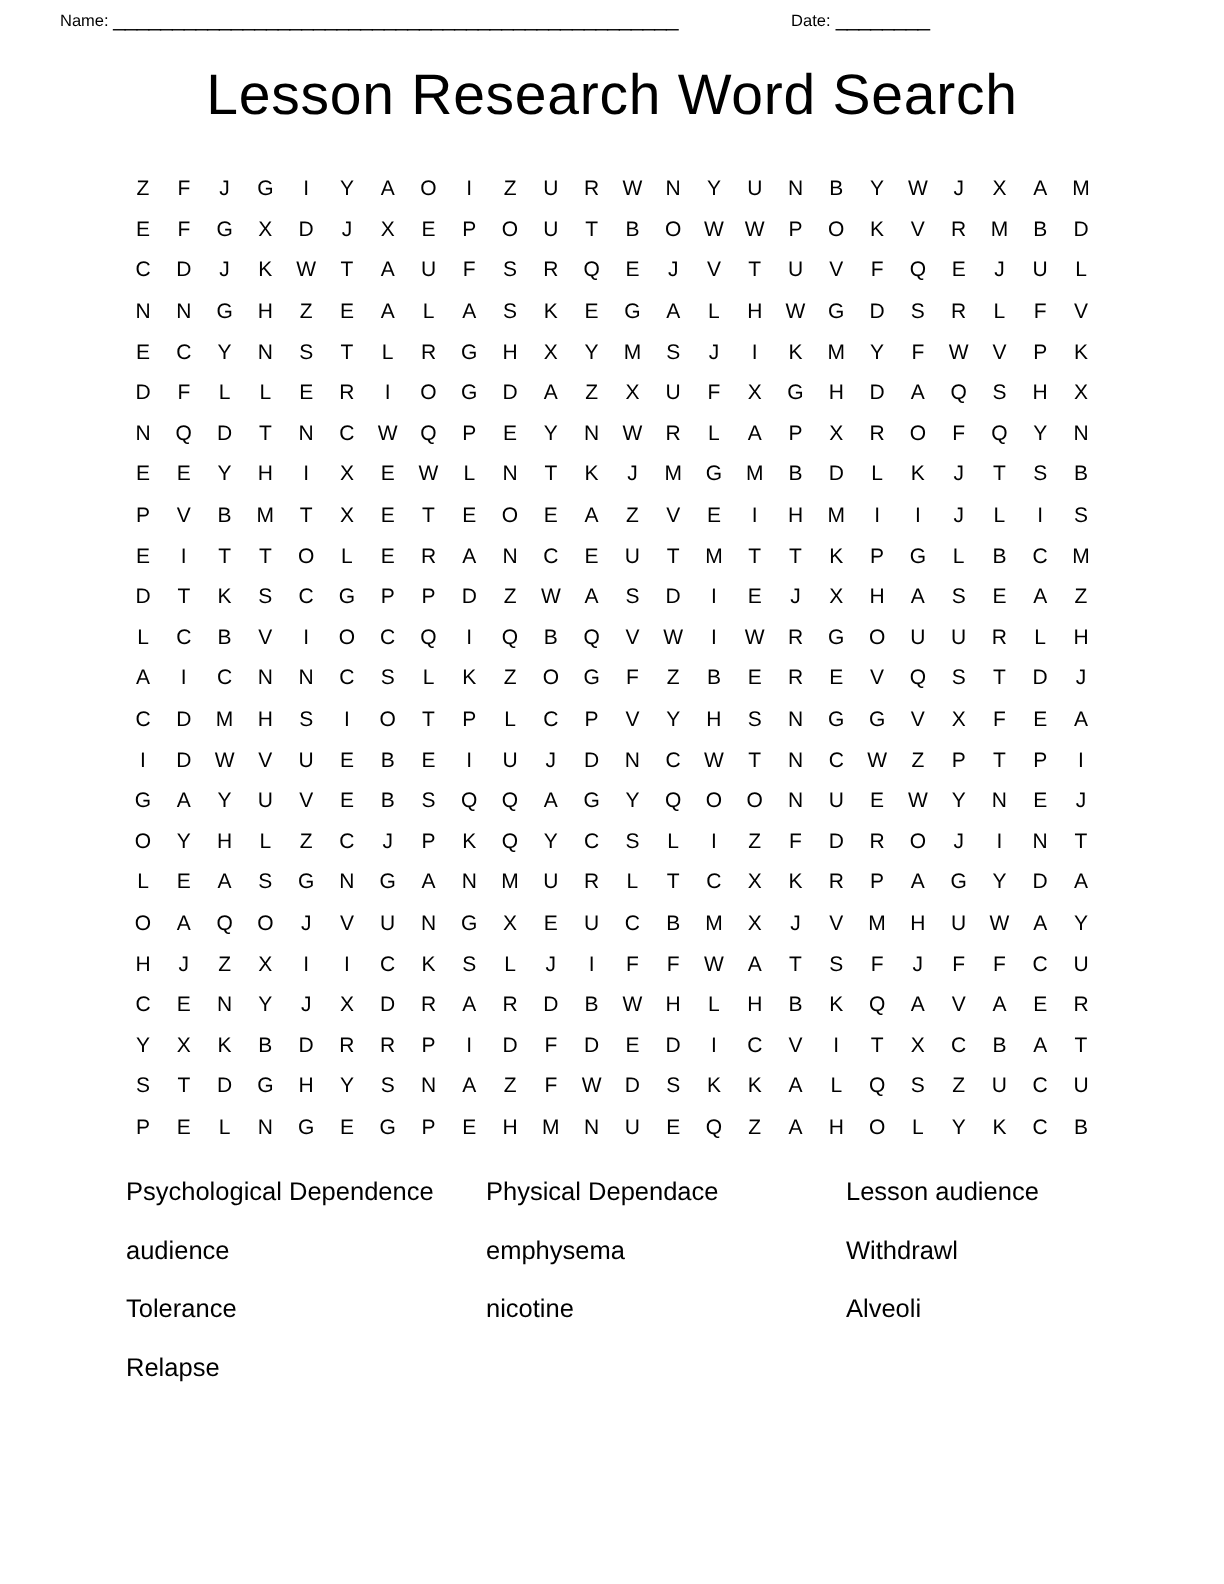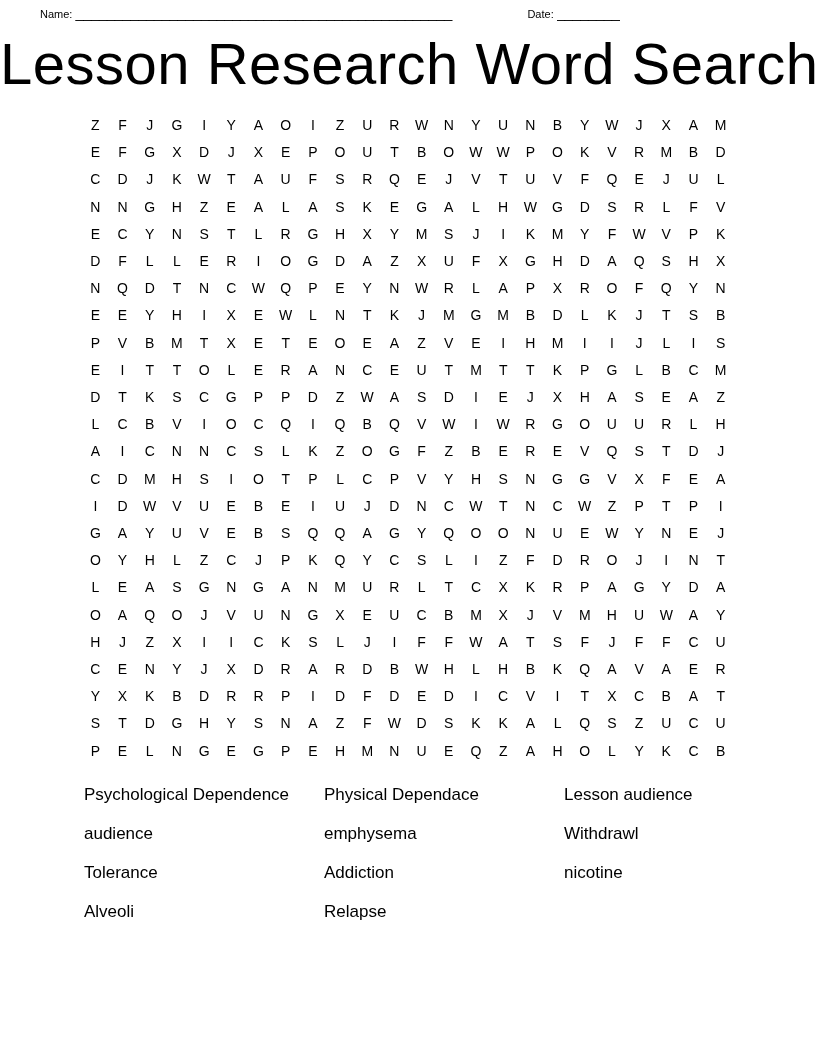--- a/index.html
+++ b/index.html
@@ -58,21 +58,21 @@
   .date-rule { width: 78px; }
 
   
   .puzzle-title {
     position: absolute;
     top: 34px;
     left: 0;
     width: 816px;
     text-align: center;
     font-family: "Liberation Sans", sans-serif;
-    font-size: 58px;
+    font-size: 38px;
     font-weight: 400;
     line-height: 60px;
     letter-spacing: 0.5px;
     white-space: nowrap;
   }
 
   
   .grid-wrap {
     position: absolute;
     top: 112px;
@@ -767,18 +767,17 @@
 </div>
 
 <div class="word-list">
     <div class="word-item">Psychological Dependence</div>
     <div class="word-item">Physical Dependace</div>
     <div class="word-item">Lesson audience</div>
     <div class="word-item">audience</div>
     <div class="word-item">emphysema</div>
     <div class="word-item">Withdrawl</div>
     <div class="word-item">Tolerance</div>
-    <div class="word-item">Addiction</div>
     <div class="word-item">nicotine</div>
     <div class="word-item">Alveoli</div>
     <div class="word-item">Relapse</div>
     <div class="word-item empty"></div>
   </div>
 
 </body></html>

